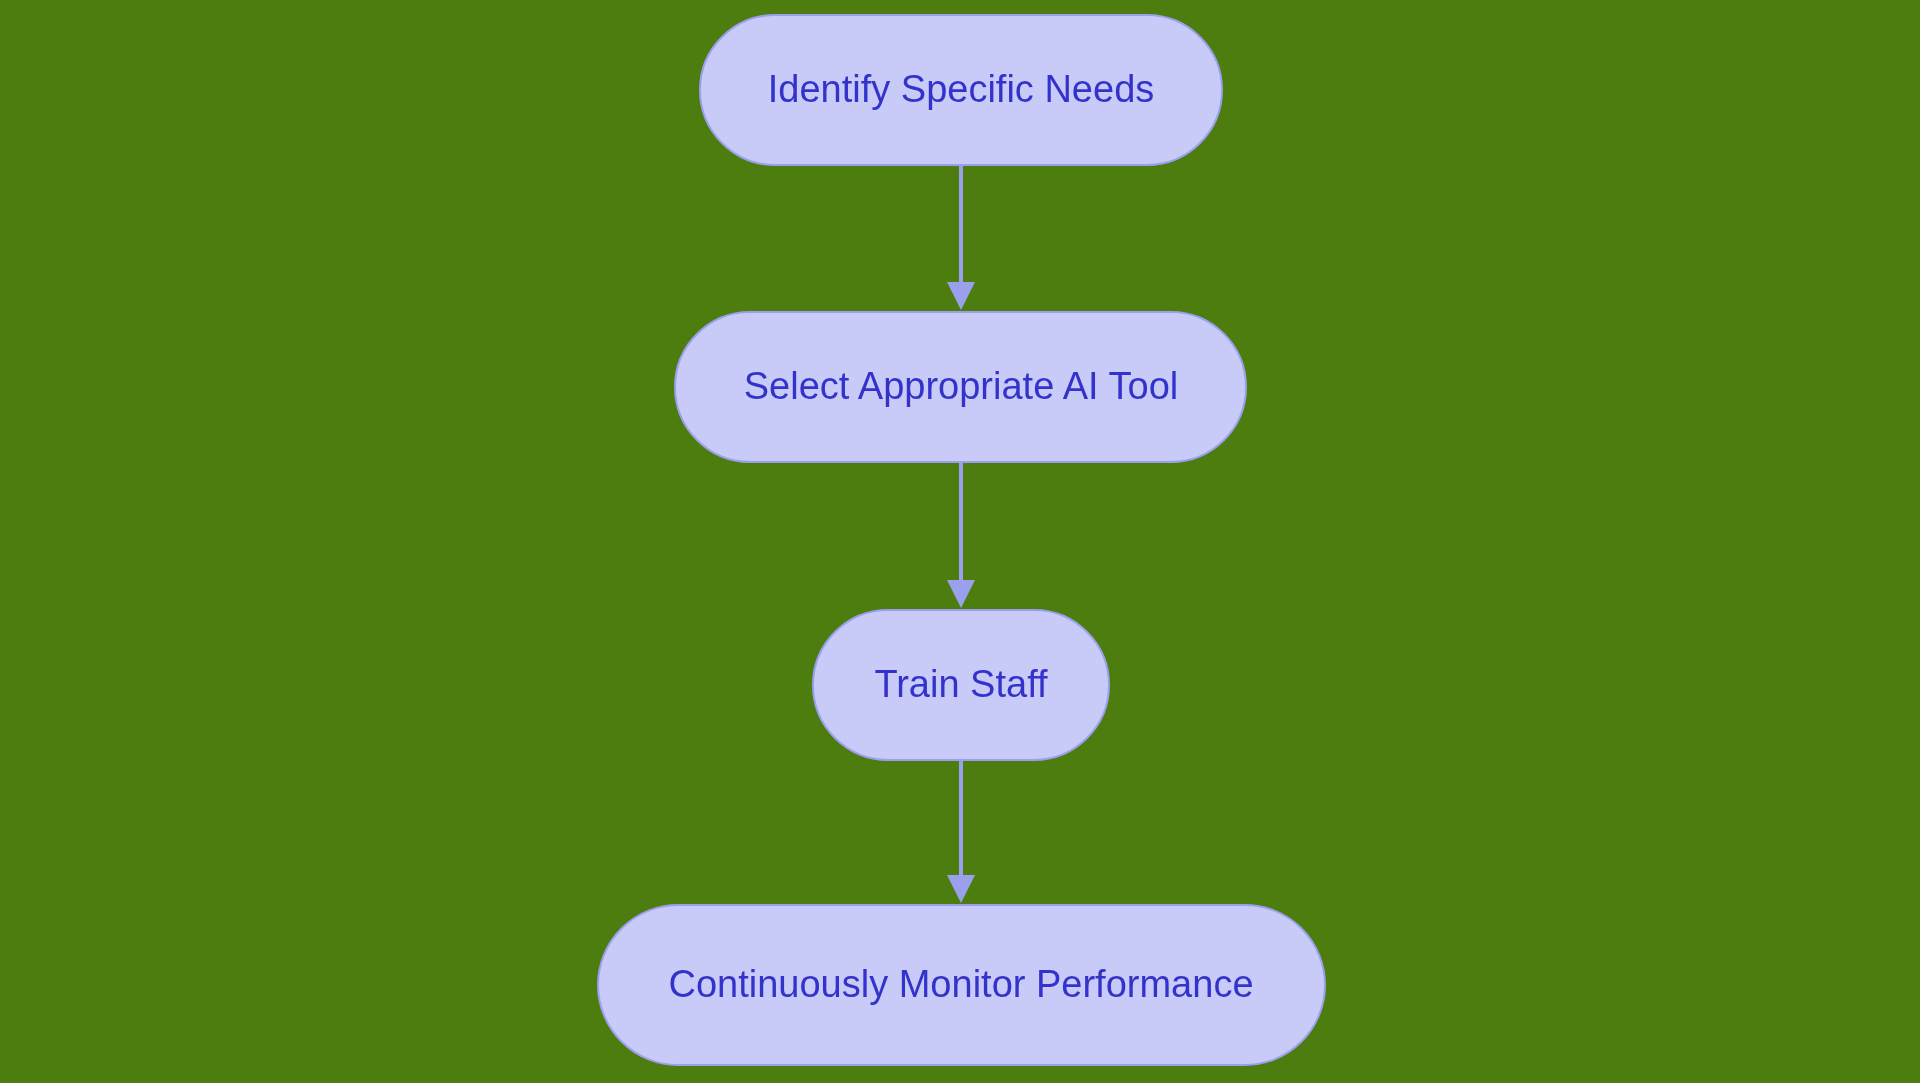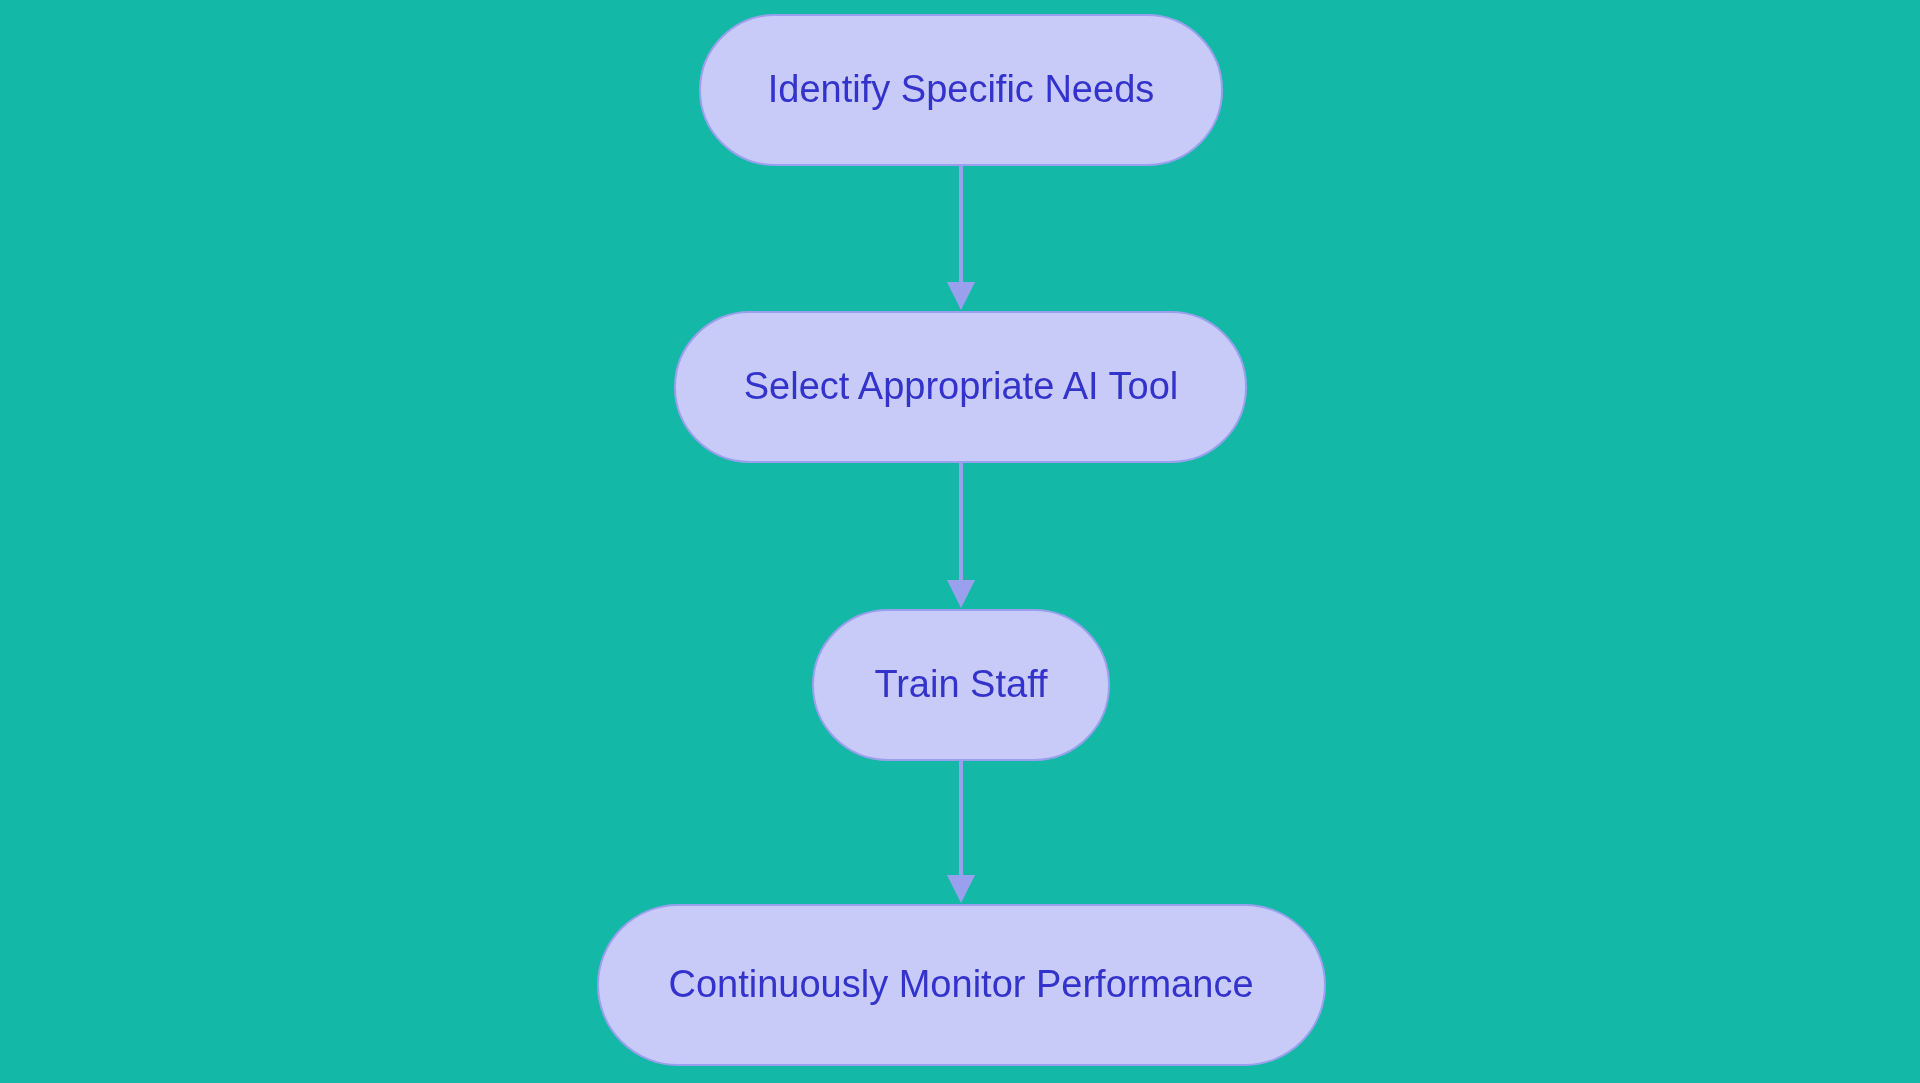--- a/index.html
+++ b/index.html
@@ -11,21 +11,21 @@
   body {
     width: 1920px;
     height: 1083px;
     overflow: hidden;
     font-family: "Liberation Sans", sans-serif;
   }
   #canvas {
     position: relative;
     width: 1920px;
     height: 1083px;
-    background: #14b8a6;
+    background: #4d7c0f;
   }
   #flow-svg {
     position: absolute;
     top: 0;
     left: 0;
     width: 1920px;
     height: 1083px;
     display: block;
   }
   .node-shape {

